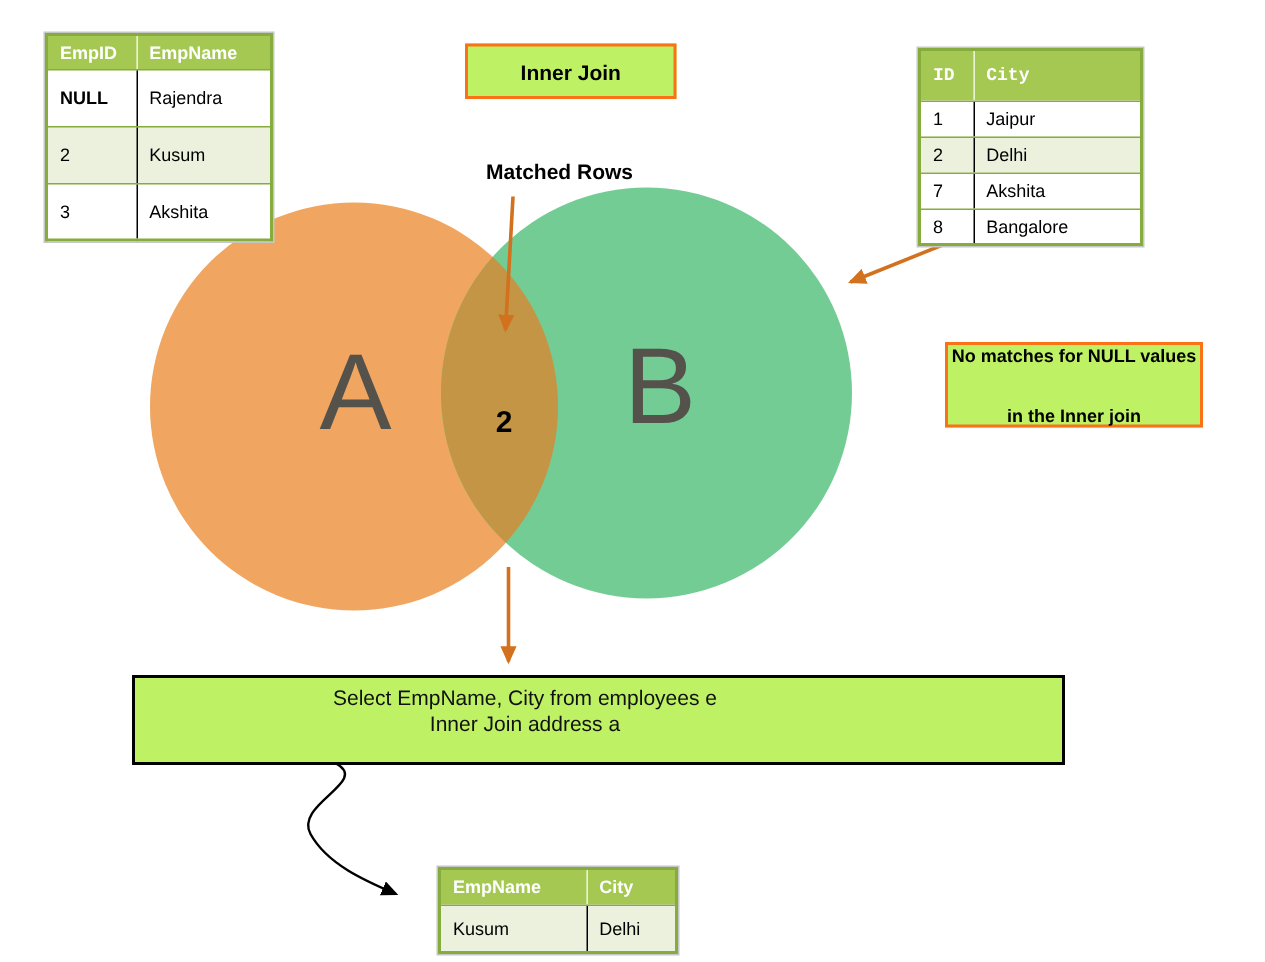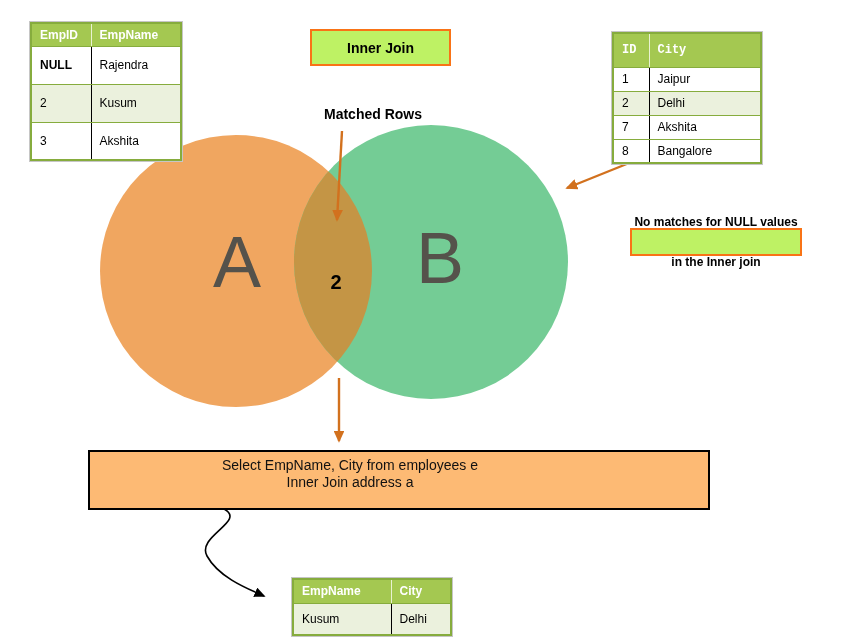--- a/index.html
+++ b/index.html
@@ -28,21 +28,21 @@
   table.vtable tr.alt td { background:#ebf1dd; }
   .cell-bold { font-weight:bold; }
 
   
   .callout {
     position:absolute; background:#bef264; border:2px solid #f97316;
     display:flex; flex-direction:column; align-items:center; justify-content:center;
     text-align:center; font-weight:bold; color:#000;
   }
   .title-box { left:310px; top:29px; width:141px; height:37px; font-size:14px; }
-  .note-box  { left:630px; top:228px; width:172px; height:28px; font-size:12px; line-height:16px;gap:24px; }
+  .note-box  { left:630px; top:228px; width:172px; height:57px; font-size:12px; line-height:16px;gap:24px; }
 
   .matched-rows {
     position:absolute; left:262px; top:106px; width:160px; text-align:right;
     font-size:14px; font-weight:bold; color:#000;
   }
 
   .venn-letter {
     position:absolute; width:104px; height:84px; display:flex;
     align-items:center; justify-content:center;
     font-size:72px; color:#55524b; font-weight:400;
@@ -50,21 +50,21 @@
   .letter-a { left:185px; top:220px; }
   .letter-b { left:388px; top:216px; }
   .venn-count {
     position:absolute; left:316px; top:268px; width:40px; height:28px;
     display:flex; align-items:center; justify-content:center;
     font-size:20px; font-weight:bold; color:#000;
   }
 
   .sqlbox {
     position:absolute; left:88px; top:450px; width:622px; height:60px;
-    border:2px solid #000; background:#fdba74;
+    border:2px solid #000; background:#bef264;
   }
   .sqltext {
     position:absolute; left:0; top:5px; width:520px; text-align:center;
     font-size:14px; line-height:17px; color:#111;
   }
 
   
   .left-table  { left:30px;  top:22px; }
   .left-table  th { height:23px; } .left-table td { height:38px; }
   .right-table { left:612px; top:32px; }

